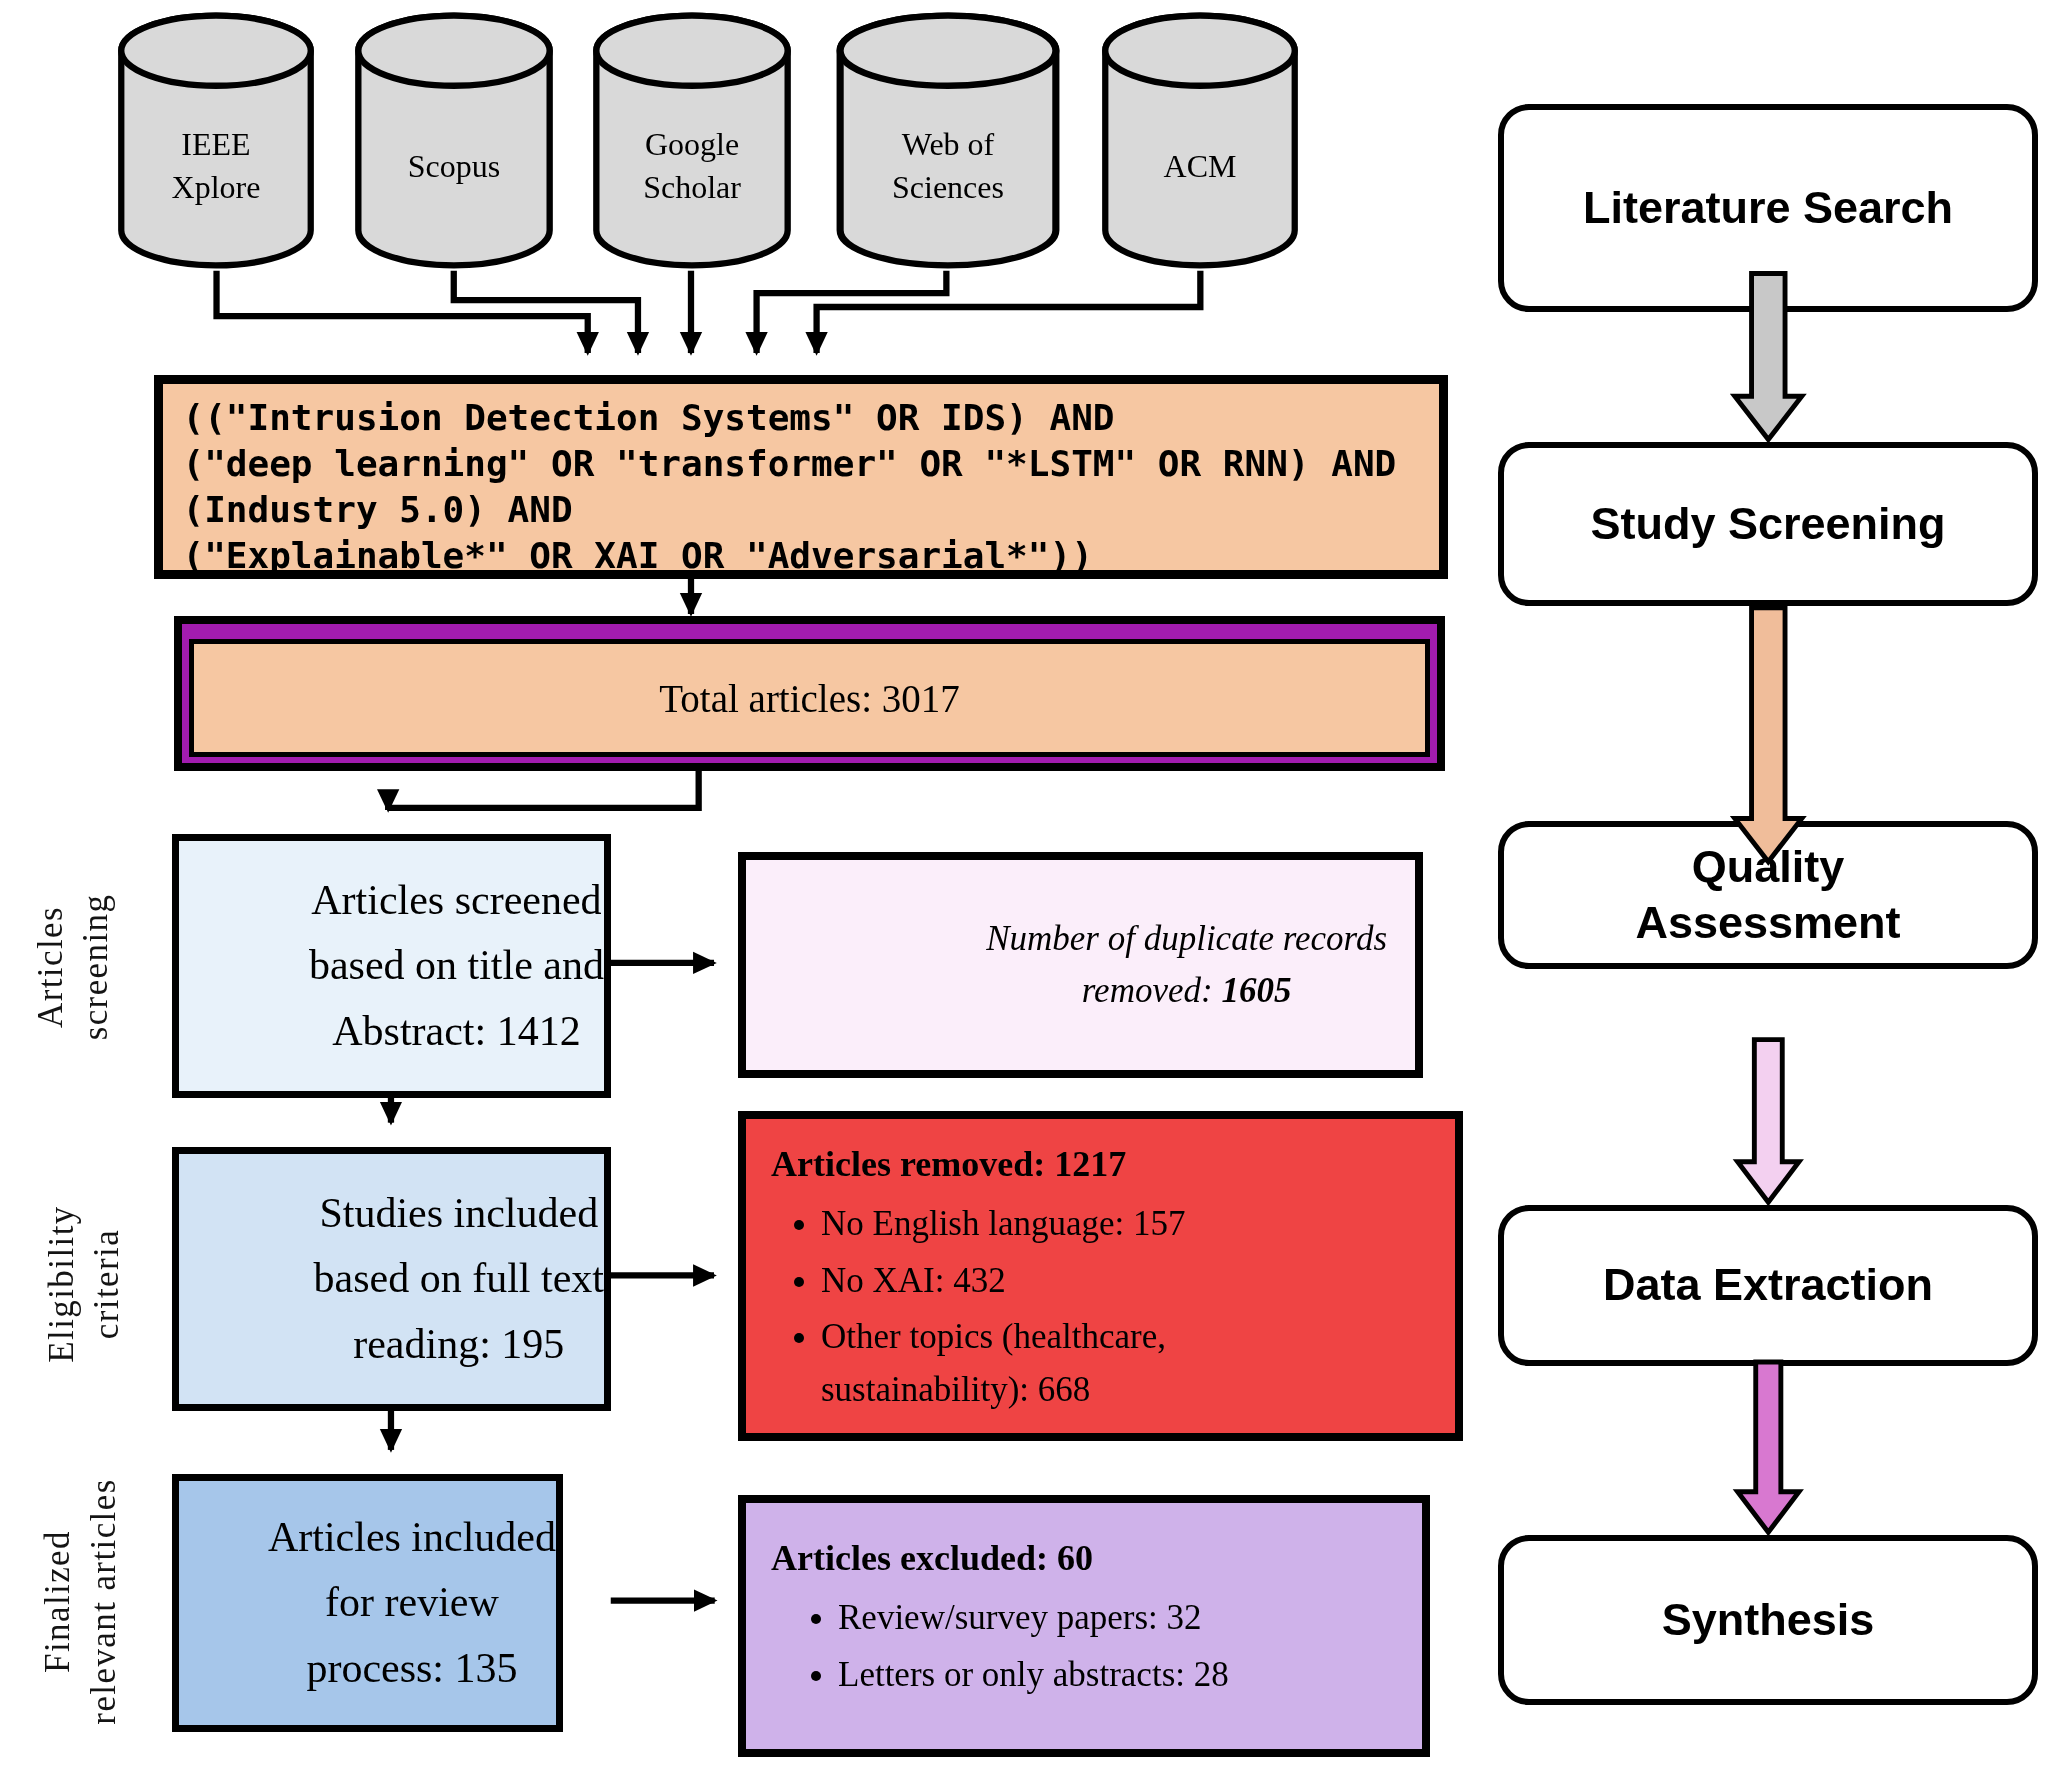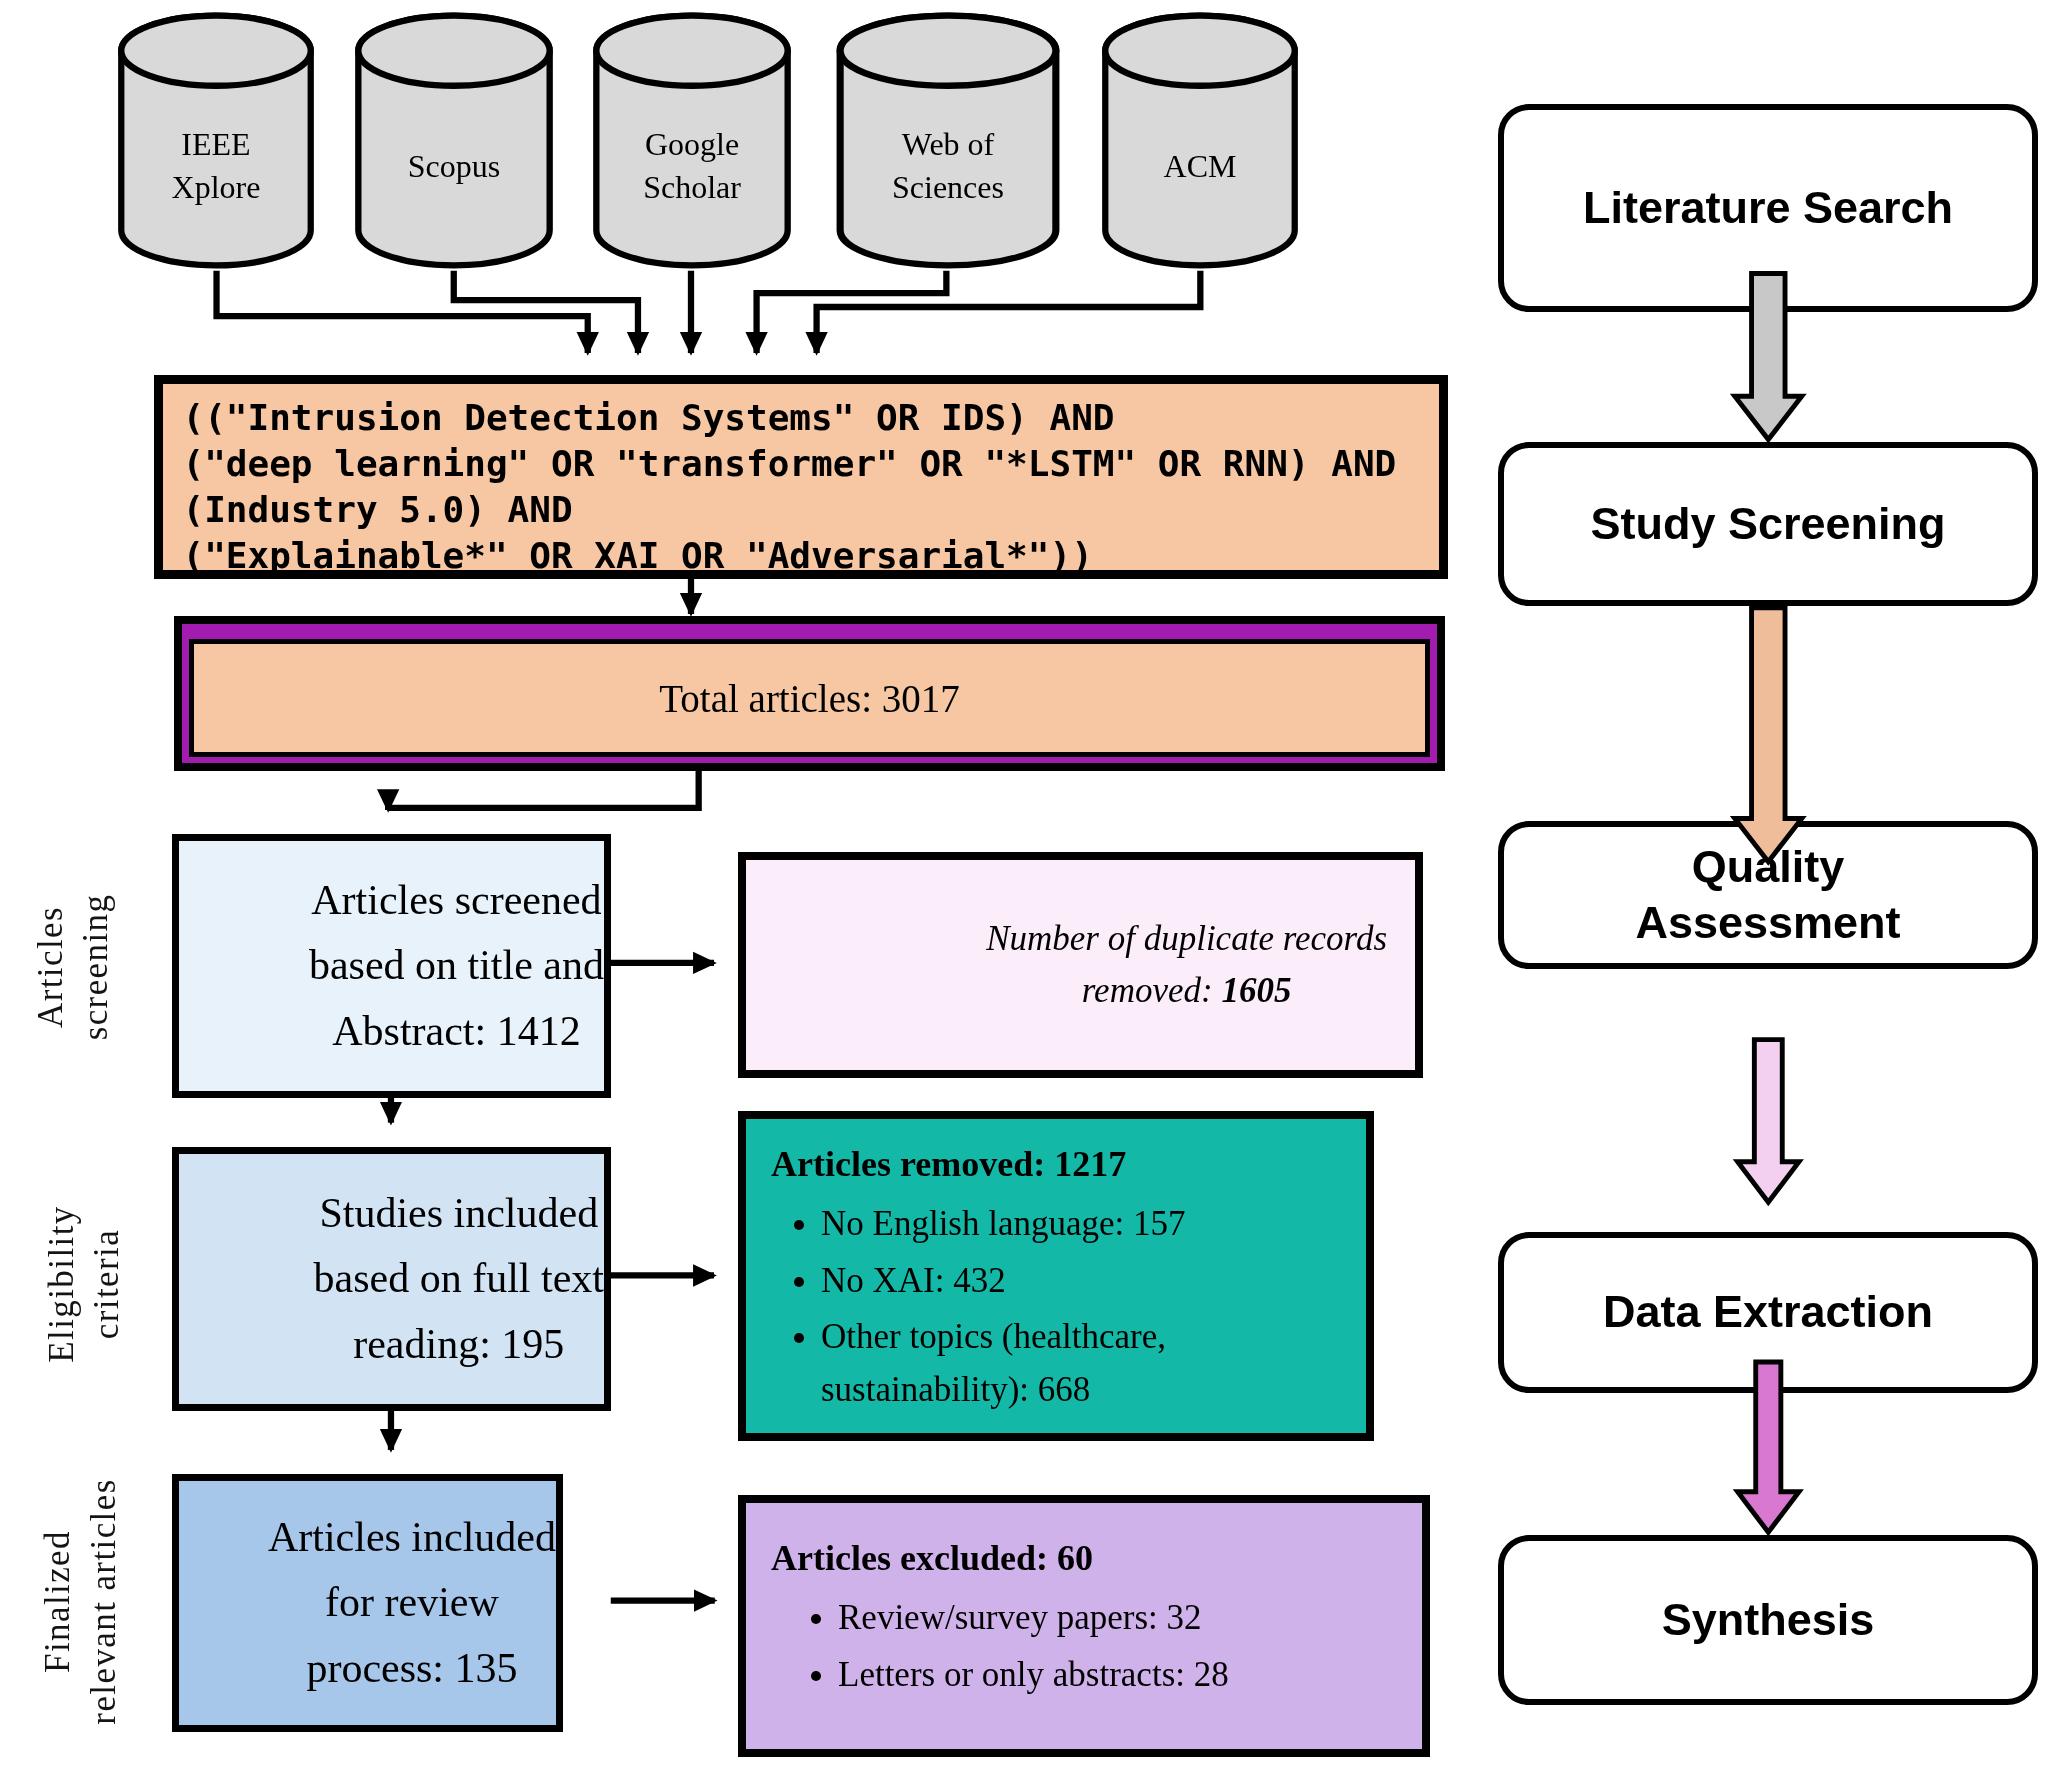--- a/index.html
+++ b/index.html
@@ -59,21 +59,21 @@
   .pbox{
     position:absolute;box-sizing:border-box;border:8.4px solid #000;
     font-size:35px;line-height:1.5;
   }
   .box-duplicates{
     left:738px;top:852px;width:685px;height:226px;background:#fbeefa;
     display:flex;align-items:center;justify-content:flex-end;text-align:center;
     padding:0 28px;
     font-style:italic;
   }
-  .box-removed{left:738px;top:1111px;width:636px;height:330px;background:#14b8a6;padding:18px 21px 0 25px;}
+  .box-removed{left:738px;top:1111px;width:725px;height:330px;background:#ef4444;padding:18px 21px 0 25px;}
   .box-excluded{left:738px;top:1475px;width:692px;height:262px;background:#cfb2ea;padding:28px 18px 0 25px;margin-top:20px;}
   .pbox-title{font-weight:bold;font-size:36px;}
   .pbox ul{margin:7px 0 0 0;padding:0 0 0 50px;list-style:disc outside;}
   .box-excluded ul{padding-left:67px;}
   .pbox li{margin:0 0 4.2px 0;white-space:pre-line;}
 
   
   .stage{
     position:absolute;transform:rotate(-90deg);
     display:flex;align-items:center;justify-content:center;
@@ -91,21 +91,21 @@
     background:#ffffff;
     display:flex;align-items:center;justify-content:center;
     text-align:center;
     font-family:"Liberation Sans", sans-serif;
     font-weight:bold;font-size:45px;line-height:1.25;white-space:pre-line;
     padding:0 42px;
   }
   .step-1{top:104px;height:208px;}
   .step-2{top:442px;height:164px;}
   .step-3{top:821px;height:148px;}
-  .step-4{top:1205px;height:161px;margin-top:27px;}
+  .step-4{top:1205px;height:161px;}
   .step-5{top:1535px;height:170px;}
 
   
   .overlay{position:absolute;inset:0;width:2056px;height:1789px;pointer-events:none;}
   .conn{fill:none;stroke:#000;stroke-width:9;}
   .blockarrow{stroke:#000;stroke-width:7;stroke-linejoin:miter;}
 </style>
 </head>
 <body>
 

